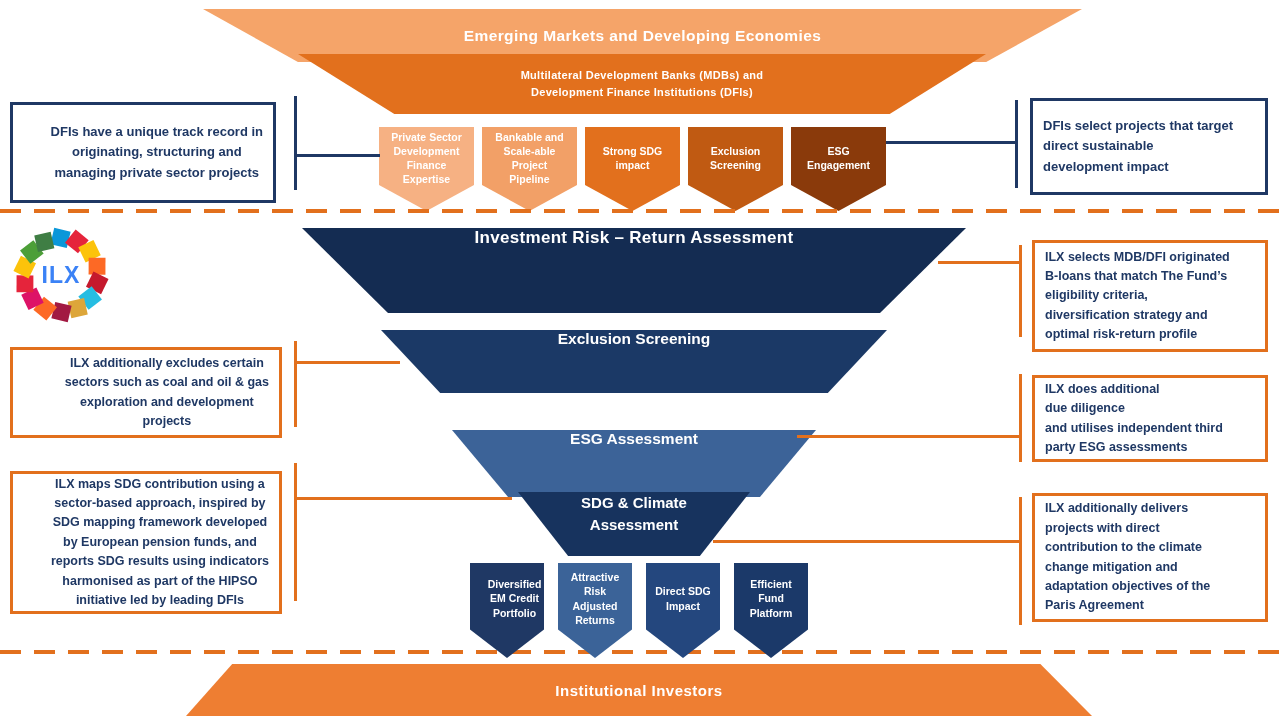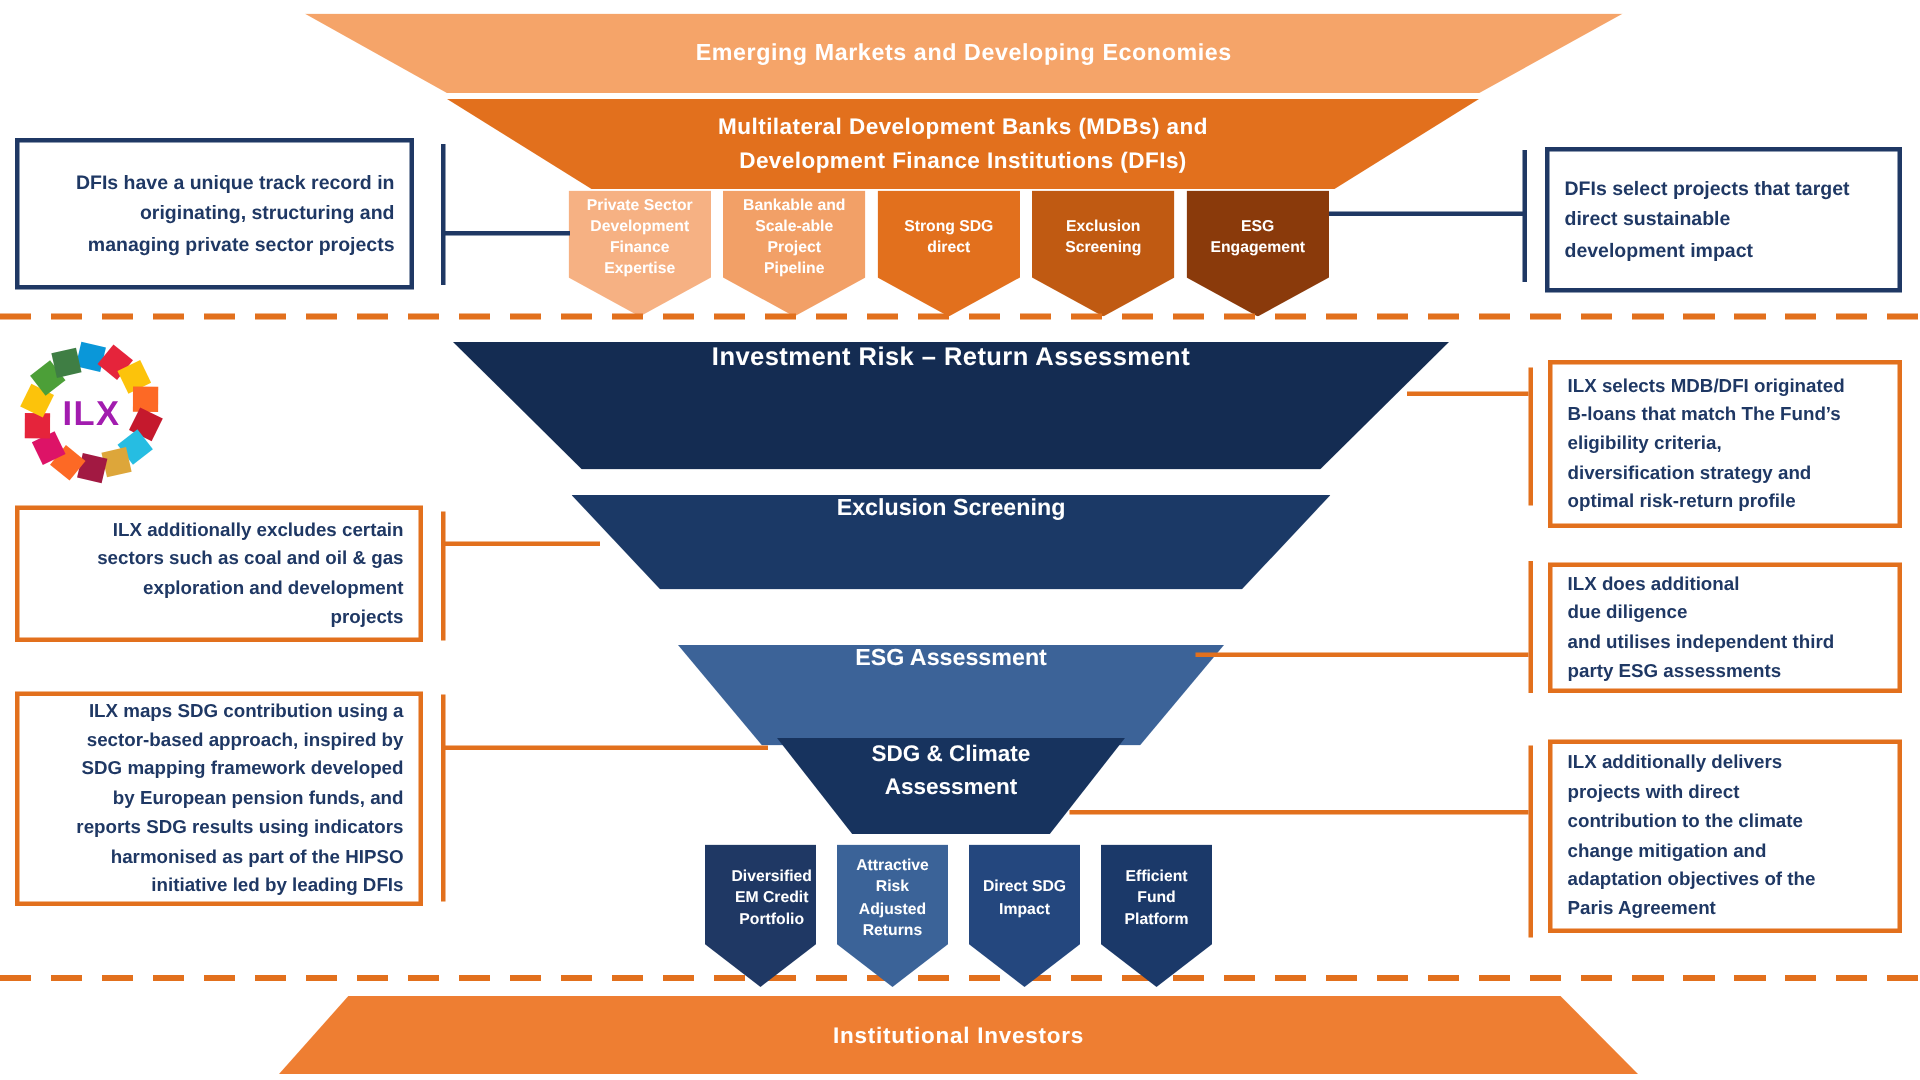--- a/index.html
+++ b/index.html
@@ -4,22 +4,22 @@
 <style>
   html,body{margin:0;padding:0;background:#fff;}
   #stage{position:relative;width:1280px;height:720px;background:#ffffff;overflow:hidden;
          font-family:"Liberation Sans", sans-serif;}
   .abs{position:absolute;}
   .pre{white-space:pre-line;}
   
   .trap{display:flex;align-items:center;justify-content:center;color:#fff;font-weight:bold;text-align:center;}
   .trap-emde{left:203px;top:9px;width:879px;height:53px;background:#F5A469;
              clip-path:polygon(0 0,100% 0,89.1% 100%,10.8% 100%);font-size:15.5px;letter-spacing:.4px;}
-  .trap-mdb{left:298px;top:66px;width:688px;height:60px;background:#E2701D;
-            clip-path:polygon(0 0,100% 0,86% 100%,14% 100%);font-size:15px;line-height:1.55;letter-spacing:.3px;}
+  .trap-mdb{left:298px;top:54px;width:688px;height:60px;background:#E2701D;
+            clip-path:polygon(0 0,100% 0,86% 100%,14% 100%);font-size:11px;line-height:1.55;letter-spacing:.3px;}
   .trap-inv{left:186px;top:664px;width:906px;height:52px;background:#EE7E32;
             clip-path:polygon(5.1% 0,94.3% 0,100% 100%,0 100%);font-size:15px;letter-spacing:.5px;}
   
   .pent{display:flex;align-items:center;justify-content:center;color:#fff;font-weight:bold;
         text-align:center;clip-path:polygon(0 0,100% 0,100% 69%,50% 100%,0 69%);}
   .pillar{top:127px;width:95px;height:84px;font-size:10.5px;line-height:1.32;padding-bottom:20px;box-sizing:border-box;}
   .p1{left:379px;background:#F6B183;} .p2{left:482px;background:#F2A067;}
   .p3{left:585px;background:#E2701D;} .p4{left:688px;background:#C05A12;}
   .p5{left:791px;background:#8A3A0B;}
   .outcome{top:563px;width:74px;height:95px;font-size:10.5px;line-height:1.35;padding-bottom:24px;box-sizing:border-box;
@@ -34,38 +34,38 @@
       clip-path:polygon(0 0,100% 0,88.3% 100%,11.7% 100%);}
   .l3{left:452px;top:410px;width:364px;height:67px;background:#3C6398;font-size:15.5px;
       clip-path:polygon(0 0,100% 0,84.6% 100%,15.4% 100%);margin-top:20px;}
   .l4{left:518px;top:492px;width:232px;height:64px;background:#17335E;font-size:15px;line-height:1.45;
       clip-path:polygon(0 0,100% 0,78.4% 100%,21.6% 100%);}
   
   .note{color:#1F3864;font-weight:bold;font-size:12.5px;line-height:1.55;box-sizing:border-box;
         padding:10px 10px;background:#fff;}
   .navy-border{border:3px solid #1F3864;}
   .orange-border{border:3px solid #E2701D;}
-  .ra{text-align:right;} .la{text-align:left;}
+  .ra{text-align:center;margin-top:10px;} .la{text-align:left;}
   .nbL{left:10px;top:92px;width:266px;height:101px;font-size:13px;display:flex;align-items:center;justify-content:flex-end;}
   .nbR{left:1030px;top:98px;width:238px;height:97px;font-size:13px;display:flex;align-items:center;}
   .obL1{left:10px;top:337px;width:272px;height:91px;display:flex;align-items:center;justify-content:flex-end;}
   .obL2{left:10px;top:461px;width:272px;height:143px;display:flex;align-items:center;justify-content:flex-end;}
   .obR1{left:1032px;top:240px;width:236px;height:112px;display:flex;align-items:center;}
   .obR2{left:1032px;top:375px;width:236px;height:87px;display:flex;align-items:center;}
   .obR3{left:1032px;top:493px;width:236px;height:129px;display:flex;align-items:center;}
   
   .navyline{background:#1F3864;} .orangeline{background:#E2701D;}
   
   .dash{height:4px;width:1280px;left:0;
         background:repeating-linear-gradient(90deg,#E2701D 0 21px,transparent 21px 34px);}
   .dash1{top:209px;} .dash2{top:650px;}
   
   .logo{left:8px;top:222px;width:106px;height:106px;}
   .logo-text{position:absolute;left:0;top:0;width:106px;height:106px;display:flex;align-items:center;
-             justify-content:center;color:#a21caf;font-weight:bold;font-size:23px;letter-spacing:1px;}
+             justify-content:center;color:#3b82f6;font-weight:bold;font-size:23px;letter-spacing:1px;}
 </style>
 </head>
 <body>
 
 <div id="stage">
 
   <div class="abs trap trap-emde">
     <span>Emerging Markets and Developing Economies</span>
   </div>
   <div class="abs trap trap-mdb">
@@ -80,21 +80,21 @@
 Expertise</span>
   </div>
   <div class="abs pent pillar p2">
     <span class="pre">Bankable and
 Scale-able
 Project
 Pipeline</span>
   </div>
   <div class="abs pent pillar p3">
     <span class="pre">Strong SDG
-direct</span>
+impact</span>
   </div>
   <div class="abs pent pillar p4">
     <span class="pre">Exclusion
 Screening</span>
   </div>
   <div class="abs pent pillar p5">
     <span class="pre">ESG
 Engagement</span>
   </div>
 

